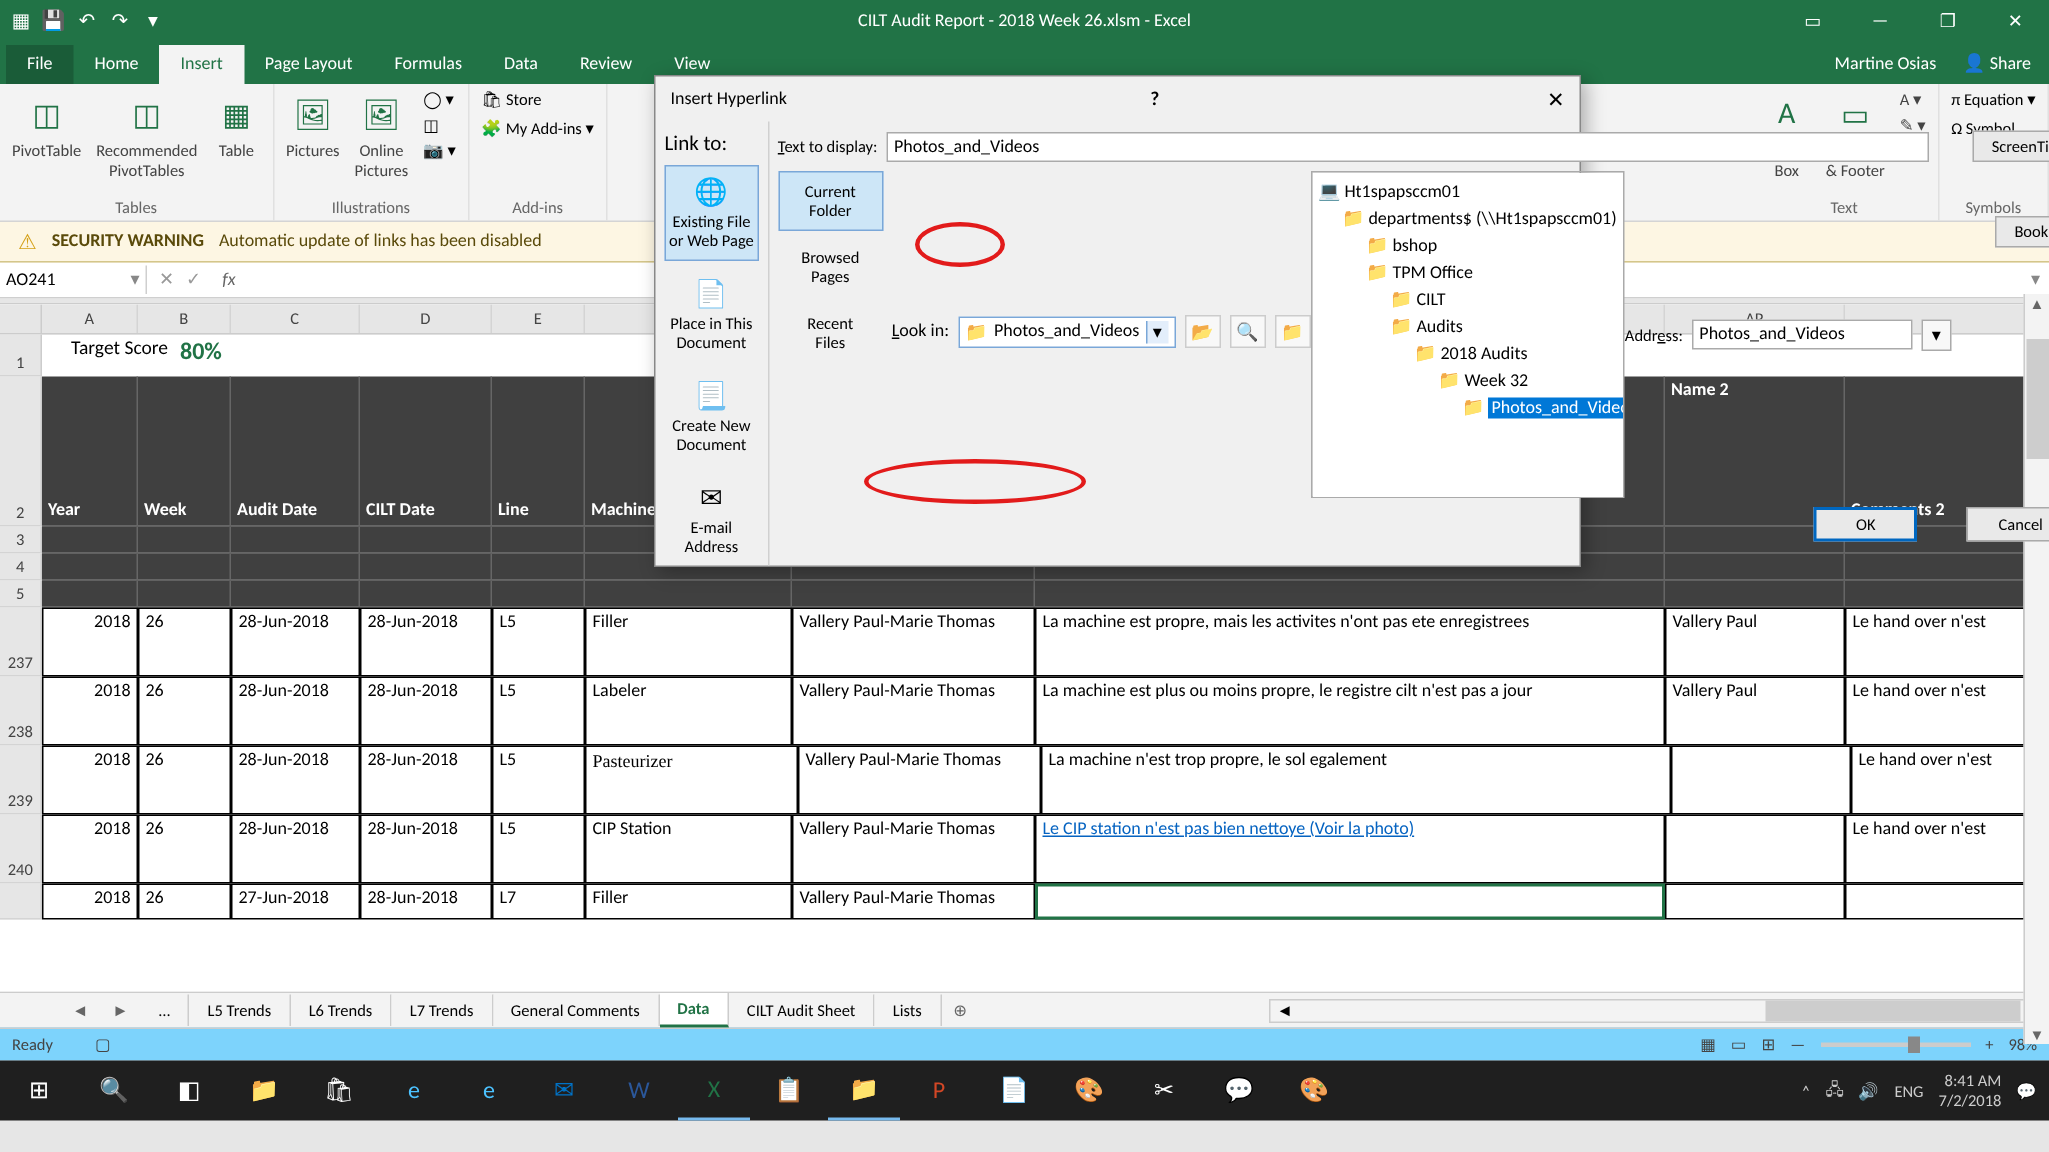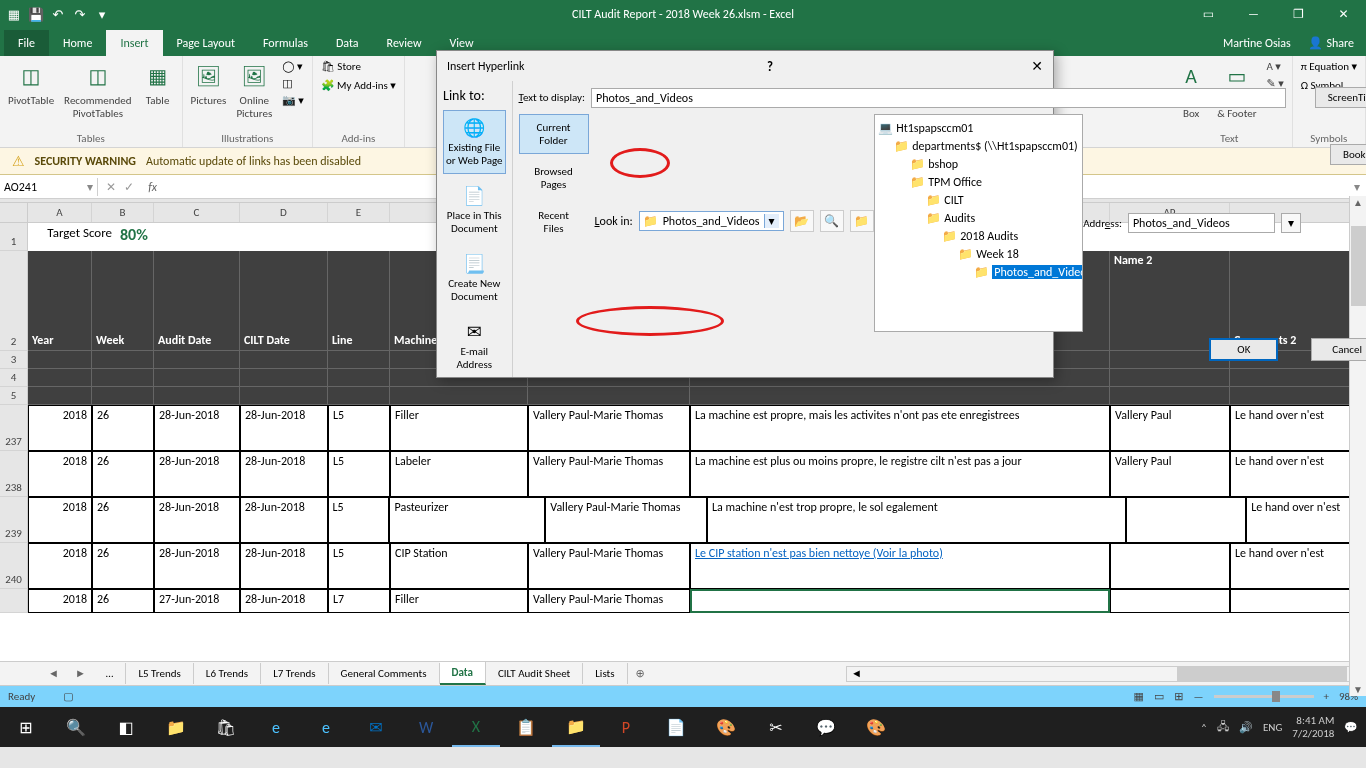--- a/index.html
+++ b/index.html
@@ -355,21 +355,21 @@
         <div class="cell" style="width: 120px; height: 46px;">Vallery Paul</div>
         <div class="cell" style="width: 120px; height: 46px;">Le hand over n'est</div>
       </div>
       <div class="row datarow" style="height: 46px;">
         <div class="rowh" style="height: 46px;">239</div>
         <div class="cell" style="width: 64px; height: 46px; text-align: right;">2018</div>
         <div class="cell" style="width: 62px; height: 46px;">26</div>
         <div class="cell" style="width: 86px; height: 46px;">28-Jun-2018</div>
         <div class="cell" style="width: 88px; height: 46px;">28-Jun-2018</div>
         <div class="cell" style="width: 62px; height: 46px;">L5</div>
-        <div class="cell" style="width: 156px; height: 46px;">Pasteurizer</div>
+        <div class="cell" style="width: 142px; height: 46px; font-family: Liberation Serif, serif;">Pasteurizer</div>
         <div class="cell" style="width: 162px; height: 46px;">Vallery Paul-Marie Thomas</div>
         <div class="cell" style="width: 420px; height: 46px;">La machine n'est trop propre, le sol egalement</div>
         <div class="cell" style="width: 120px; height: 46px;"></div>
         <div class="cell" style="width: 120px; height: 46px;">Le hand over n'est</div>
       </div>
       <div class="row datarow" style="height: 46px;">
         <div class="rowh" style="height: 46px;">240</div>
         <div class="cell" style="width: 64px; height: 46px; text-align: right;">2018</div>
         <div class="cell" style="width: 62px; height: 46px;">26</div>
         <div class="cell" style="width: 86px; height: 46px;">28-Jun-2018</div>
@@ -513,21 +513,21 @@
             <span class="iconbtn">📁</span>
           </div>
           <div class="tree">
             <div class="tn" style="padding-left:0">💻 <span>Ht1spapsccm01</span></div>
             <div class="tn" style="padding-left:16px">📁 <span>departments$ (\\Ht1spapsccm01)</span></div>
             <div class="tn" style="padding-left:32px">📁 <span>bshop</span></div>
             <div class="tn" style="padding-left:32px">📁 <span>TPM Office</span></div>
             <div class="tn" style="padding-left:48px">📁 <span>CILT</span></div>
             <div class="tn" style="padding-left:48px">📁 <span>Audits</span></div>
             <div class="tn" style="padding-left:64px">📁 <span>2018 Audits</span></div>
-            <div class="tn" style="padding-left:80px">📁 <span>Week 18</span></div>
+            <div class="tn" style="padding-left:80px">📁 <span>Week 32</span></div>
             <div class="tn" style="padding-left:96px">📁 <span class="sel">Photos_and_Videos</span></div>
           </div>
           <div class="dispflex" style="margin-top:6px">
             <label>Addr<u>e</u>ss:</label>
             <input type="text" value="Photos_and_Videos" style="">
             <span style="border:1px solid #aaa;padding:2px 6px;background:#f8f8f8">▾</span>
           </div>
         </div>
         <div class="rightbtns">
           <div></div>

